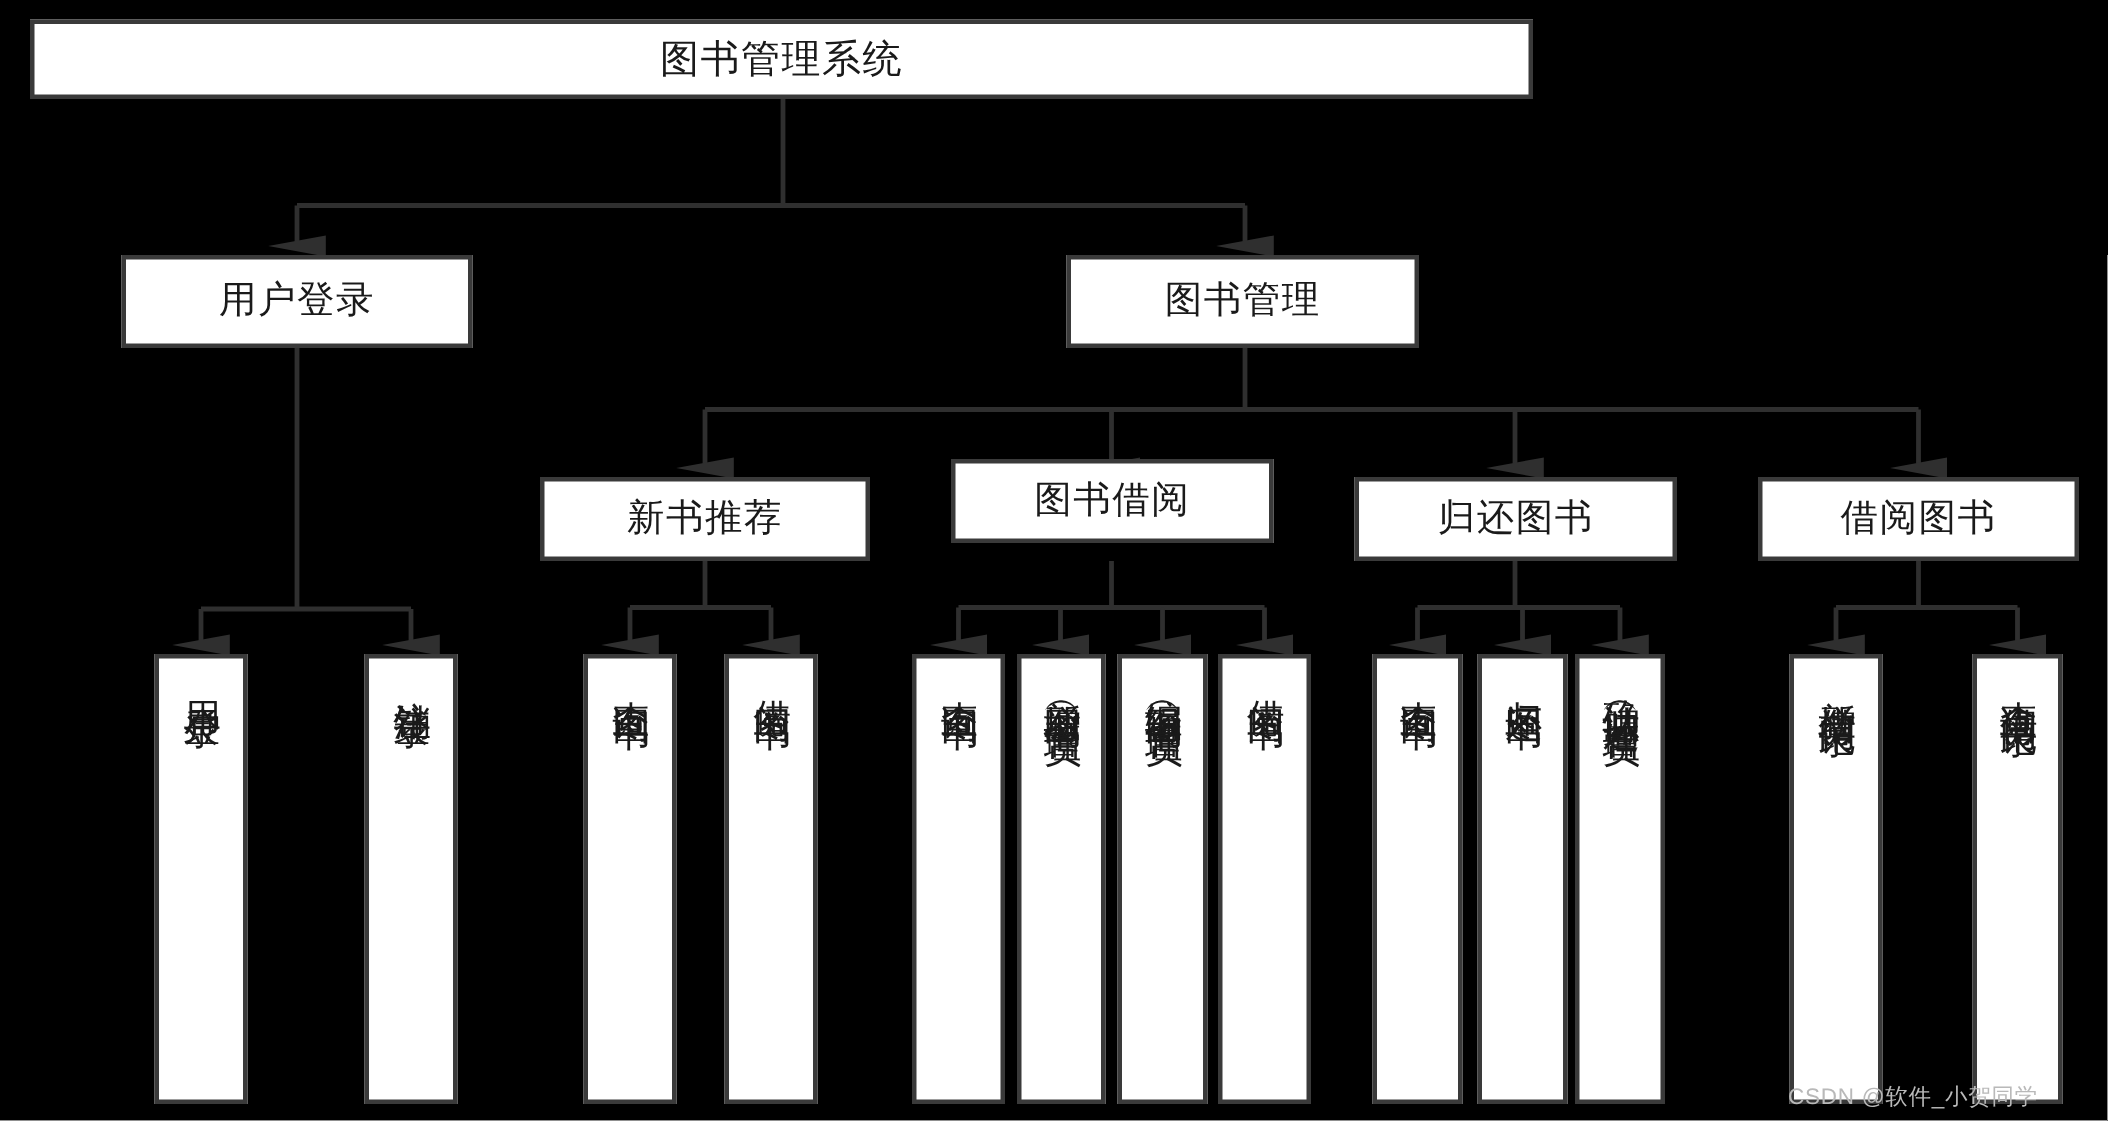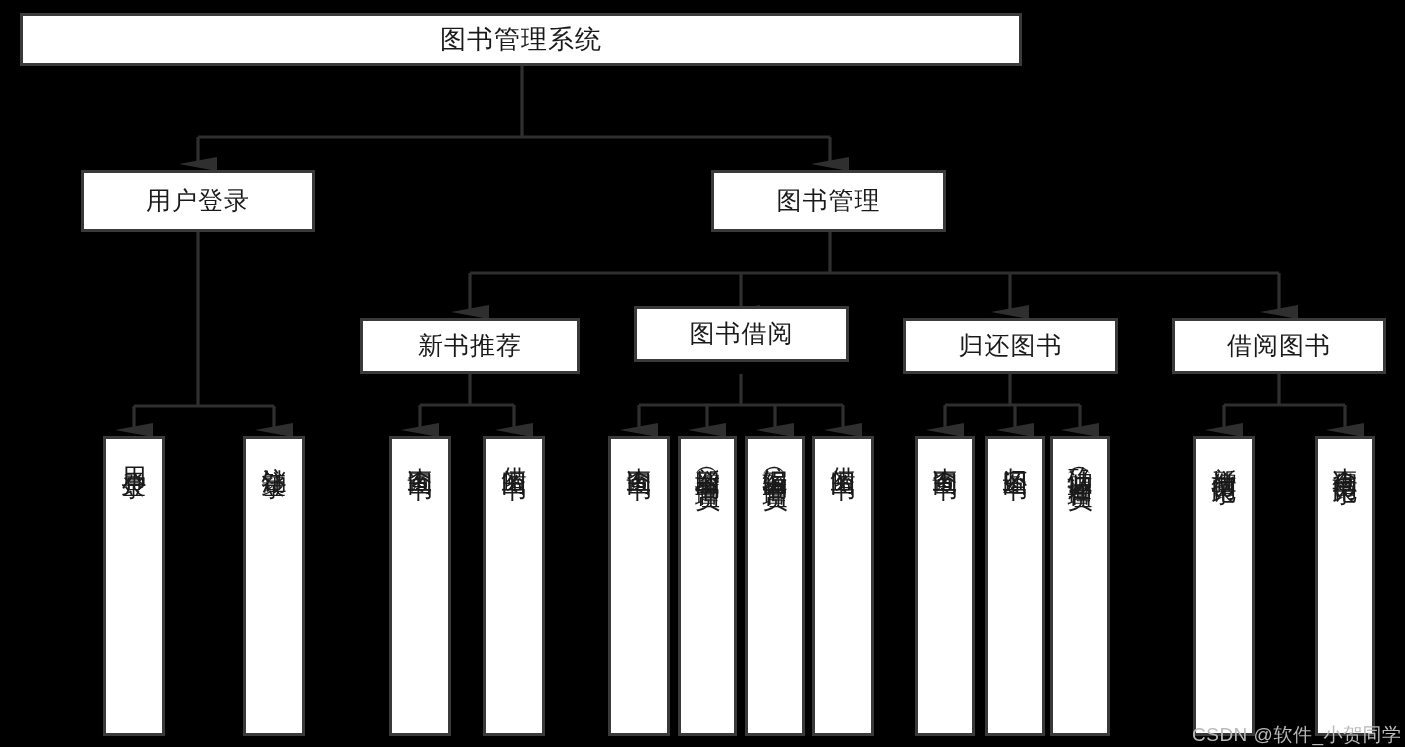--- a/index.html
+++ b/index.html
@@ -51,21 +51,21 @@
     justify-content: flex-start;
     align-items: center;
   }
   .node.title {
     font-size: 26px;
   }
   .watermark {
     position: absolute;
     left: 1192px;
     top: 722px;
-    font-size: 19px;
+    font-size: 15px;
     color: #b9b9b9;
     white-space: nowrap;
     letter-spacing: 0.5px;
   }
 </style>
 </head>
 <body>
 
 <div id="canvas">
 

